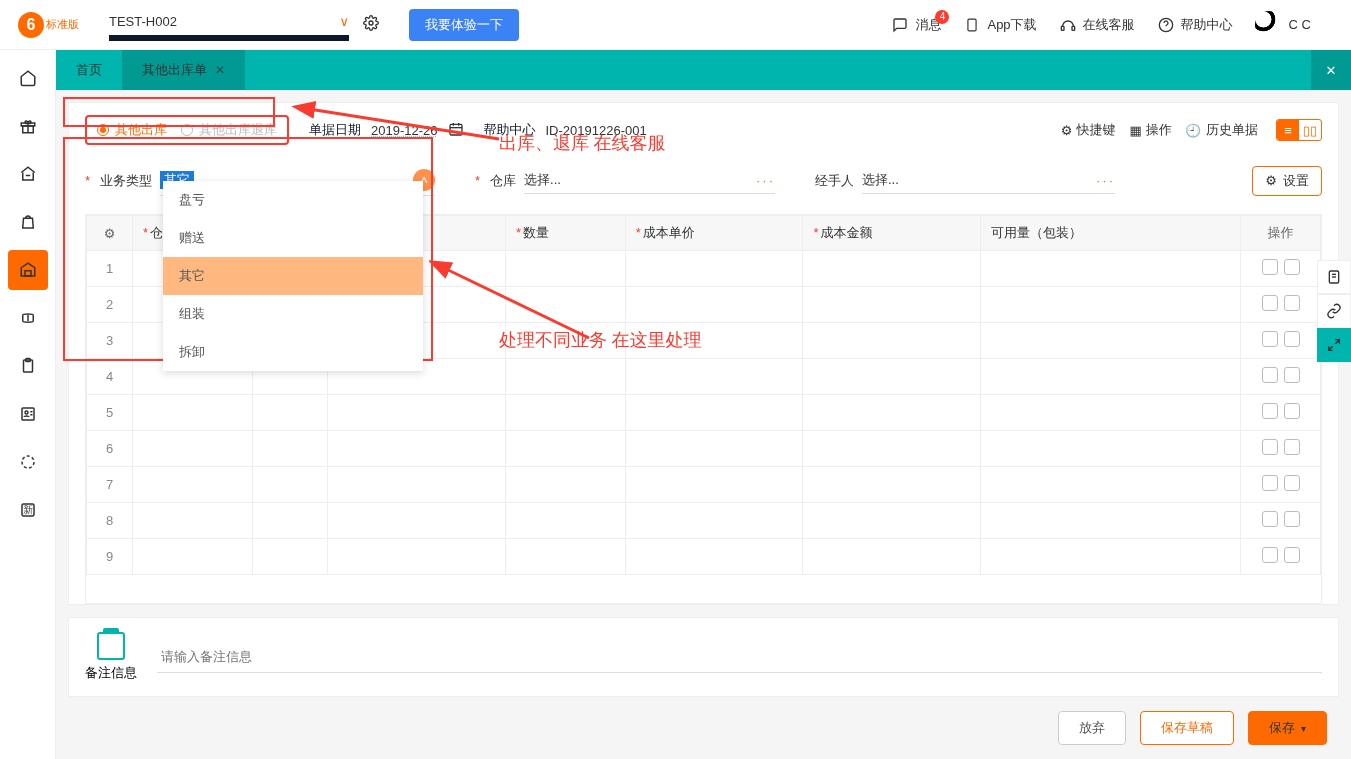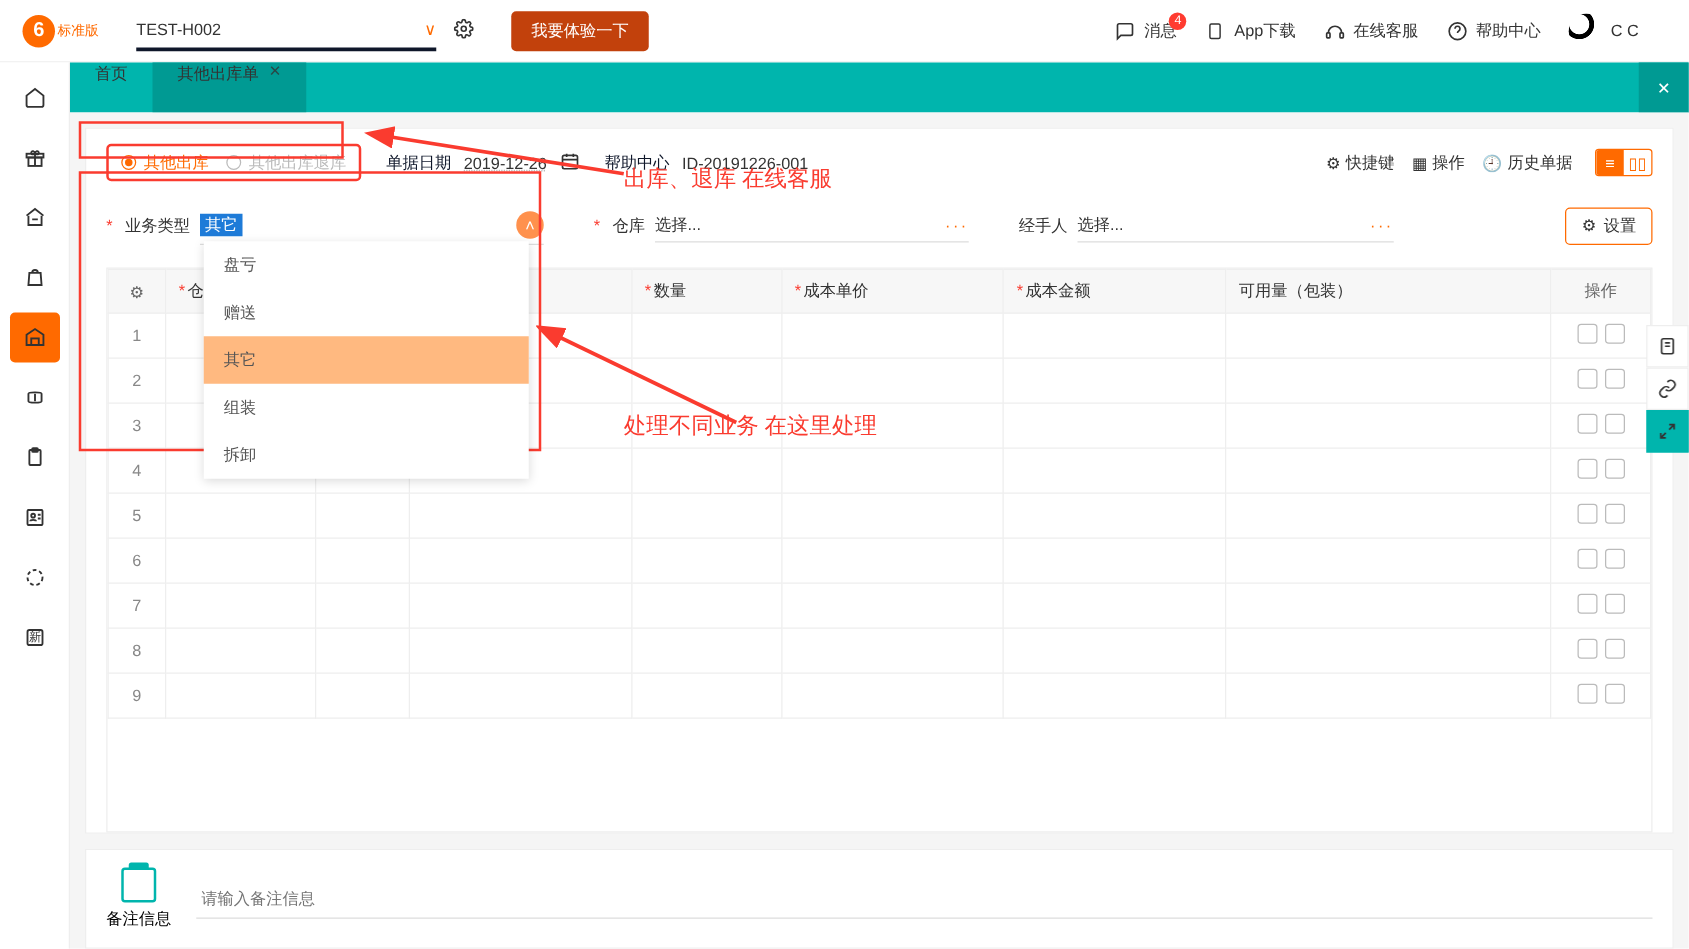--- a/index.html
+++ b/index.html
@@ -1,38 +1,38 @@
 <!DOCTYPE html>
 <html><head>
 <meta charset="utf-8">
 <style>
 *{box-sizing:border-box;margin:0;padding:0;font-family:"Microsoft YaHei","PingFang SC",Arial,sans-serif;font-size:13px;color:#333}
 body{background:#fff}
 
 .topbar{display:flex;align-items:center;height:50px;padding:0 18px;border-bottom:1px solid #eee}
 .logo{width:26px;height:26px;border-radius:50%;background:#ff6a00;display:flex;align-items:center;justify-content:center;color:#fff;font-weight:bold;font-size:16px}
 .logo-sub{font-size:11px;color:#ff6a00;margin-left:2px}
-.org-select{margin-left:30px;width:240px;height:32px;border-bottom:3px solid #0f172a;display:flex;align-items:center;justify-content:space-between;color:#333}
+.org-select{margin-left:30px;width:240px;height:32px;border-bottom:6px solid #0f172a;display:flex;align-items:center;justify-content:space-between;color:#333}
 .org-select .caret{color:#ff6a00}
 .gear{margin-left:14px;color:#999}
-.btn-try{margin-left:30px;height:32px;padding:0 16px;background:#c2410c;color:#fff;border:none;border-radius:4px;cursor:pointer}
+.btn-try{margin-left:30px;height:32px;padding:0 16px;background:#3b82f6;color:#fff;border:none;border-radius:4px;cursor:pointer}
 .topbar .spacer{flex:1}
 .top-action{display:flex;align-items:center;margin-right:22px;color:#555;cursor:pointer}
 .top-action .ic{width:18px;height:18px;margin-right:6px;display:inline-flex;align-items:center;justify-content:center;color:#555}
 .badge{position:absolute;top:-6px;right:-8px;background:#ff3b30;color:#fff;border-radius:8px;font-size:10px;min-width:14px;height:14px;line-height:14px;text-align:center;padding:0 3px}
 .avatar{width:28px;height:28px;border-radius:50%;background:radial-gradient(circle at 30% 30%,#fff 28%,#000 30% 42%,#fff 44%);display:inline-block;margin-right:6px}
 
 .shell{display:flex;height:calc(100vh - 50px)}
 .rail{width:56px;background:#fff;border-right:1px solid #eee;display:flex;flex-direction:column;align-items:center;padding-top:8px;gap:8px}
 .rail .ri{width:40px;height:40px;display:flex;align-items:center;justify-content:center;border-radius:4px;color:#888;cursor:pointer}
 .rail .ri.active{background:#ff6a00;color:#fff}
 
 .main{flex:1;display:flex;flex-direction:column;min-width:0}
 .tabs{height:40px;background:#00b5ad;display:flex;align-items:stretch}
-.tab{padding:0 20px;display:flex;align-items:flex-start;color:#fff;cursor:pointer}
+.tab{padding:0 20px;display:flex;align-items:center;color:#fff;cursor:pointer}
 .tab.sel{background:#009a93}
 .tab .x{margin-left:8px;font-size:12px;opacity:.8}
 .tab-close-end{margin-left:auto;width:40px;display:flex;align-items:center;justify-content:center;color:#fff;background:#009a93;cursor:pointer}
 
 .content{flex:1;background:#f5f5f5;padding:12px 12px 0 12px;display:flex;flex-direction:column;min-height:0}
 .card{background:#fff;border:1px solid #eee;padding:12px 16px 0 16px;flex:1;display:flex;flex-direction:column;min-height:0}
 .row1{display:flex;align-items:center;gap:20px}
 .radio-box{border:2px solid #fa3b2f;padding:4px 10px;border-radius:4px;display:flex;align-items:center;gap:14px}
 .radio{display:flex;align-items:center;gap:6px;color:#555;cursor:pointer}
 .radio .dot{width:12px;height:12px;border:1px solid #bbb;border-radius:50%;display:inline-block;position:relative}
@@ -57,21 +57,21 @@
 .row2{display:flex;align-items:center;margin-top:20px;gap:40px}
 .field{display:flex;align-items:center;gap:8px;color:#666;min-width:0}
 .field .req{color:#fa3b2f;margin-right:2px}
 .sel-input{border-bottom:1px solid #ddd;min-width:170px;color:#bbb;display:flex;align-items:center;justify-content:space-between;padding:4px 0}
 .sel-input .more{letter-spacing:2px;color:#ff6a00}
 .biz-wrap{position:relative}
 .biz-val{display:inline-block;background:#1e7bd8;color:#fff;padding:0 4px}
 .chev{width:22px;height:22px;border-radius:50%;background:#ff914d;display:inline-flex;align-items:center;justify-content:center;color:#fff;margin-left:auto}
 .btn-setting{margin-left:auto;border:1px solid #ff6a00;color:#ff6a00;background:#fff;height:30px;padding:0 12px;border-radius:4px;display:flex;align-items:center;gap:6px;cursor:pointer}
 
-.dd{position:absolute;top:28px;left:0;width:260px;background:#fff;box-shadow:0 2px 8px rgba(0,0,0,.15);z-index:60}
+.dd{position:absolute;top:16px;left:0;width:260px;background:#fff;box-shadow:0 2px 8px rgba(0,0,0,.15);z-index:60}
 .dd .opt{padding:10px 16px;color:#555;cursor:pointer}
 .dd .opt.sel{background:#ffb980;color:#555}
 
 .tbl{margin-top:18px;flex:1;overflow:auto;border:1px solid #eee;min-height:0}
 table{border-collapse:collapse;width:100%;min-width:1100px}
 th,td{border:1px solid #eee;padding:8px 10px;text-align:left;background:#fff;white-space:nowrap}
 th{background:#f7f7f7;color:#666;font-weight:normal}
 th .req{color:#fa3b2f;margin-right:2px}
 td.idx{text-align:center;color:#888;width:46px}
 th.gear-col{width:40px;text-align:center}
@@ -469,20 +469,28 @@
       </div>
 
       <div class="remark-wrap">
         <div class="remark-label">
           <span class="ic"></span>
           <span style="color:#000000">备注信息</span>
         </div>
         <input class="remark-input" placeholder="请输入备注信息" style="">
       </div>
 
+      <div class="footer">
+        <button class="btn plain">放弃</button>
+        <button class="btn outline">保存草稿</button>
+        <button class="btn primary">
+          <span>保存</span>
+          <span class="caret">▾</span>
+        </button>
+      </div>
     </div>
   </div>
 </div>
 
 <div class="float-right">
   <div>
       <svg width="16" height="16" viewBox="0 0 24 24" fill="none" stroke="currentColor" stroke-width="2">
         <rect x="5" y="3" width="14" height="18" rx="2"></rect>
         <line x1="9" y1="8" x2="15" y2="8"></line>
         <line x1="9" y1="12" x2="15" y2="12"></line>

